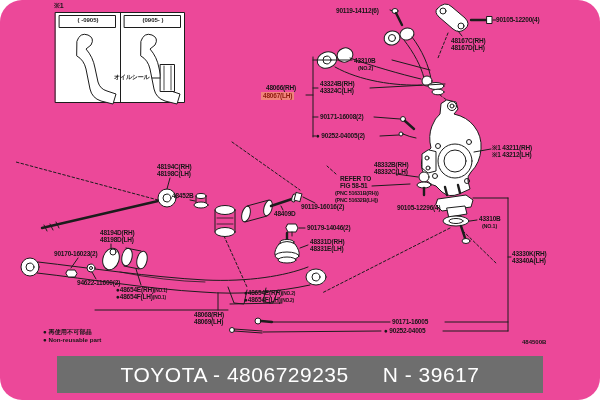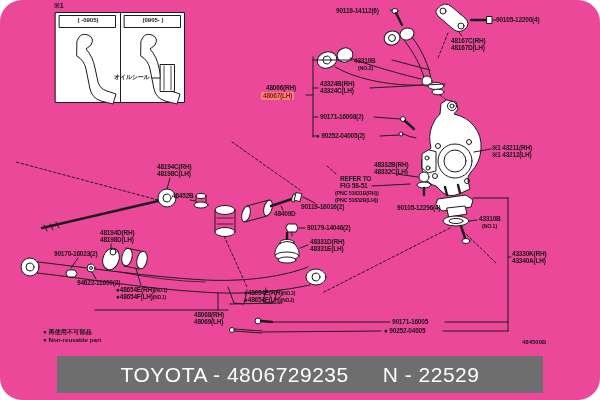--- a/index.html
+++ b/index.html
@@ -318,16 +318,16 @@
   <div class="lbl" style="left:194px;top:318px;">48069(LH)</div>
   <div class="lbl" style="left:392px;top:318px;">90171-16005</div>
   <div class="lbl" style="left:384px;top:327px;">● 90252-04005</div>
 
   <div class="legend-line" style="left:43px;top:328px;">● 再使用不可部品</div>
   <div class="legend-line" style="left:43px;top:336px;">● Non-reusable part</div>
   <div class="figcode" style="left:522px;top:339px;">484500B</div>
 
   <div class="footer-bar">
     <span>TOYOTA - 4806729235</span>
-    <span>N - 22529</span>
+    <span>N - 39617</span>
   </div>
 
 </div>
 
 </body></html>

